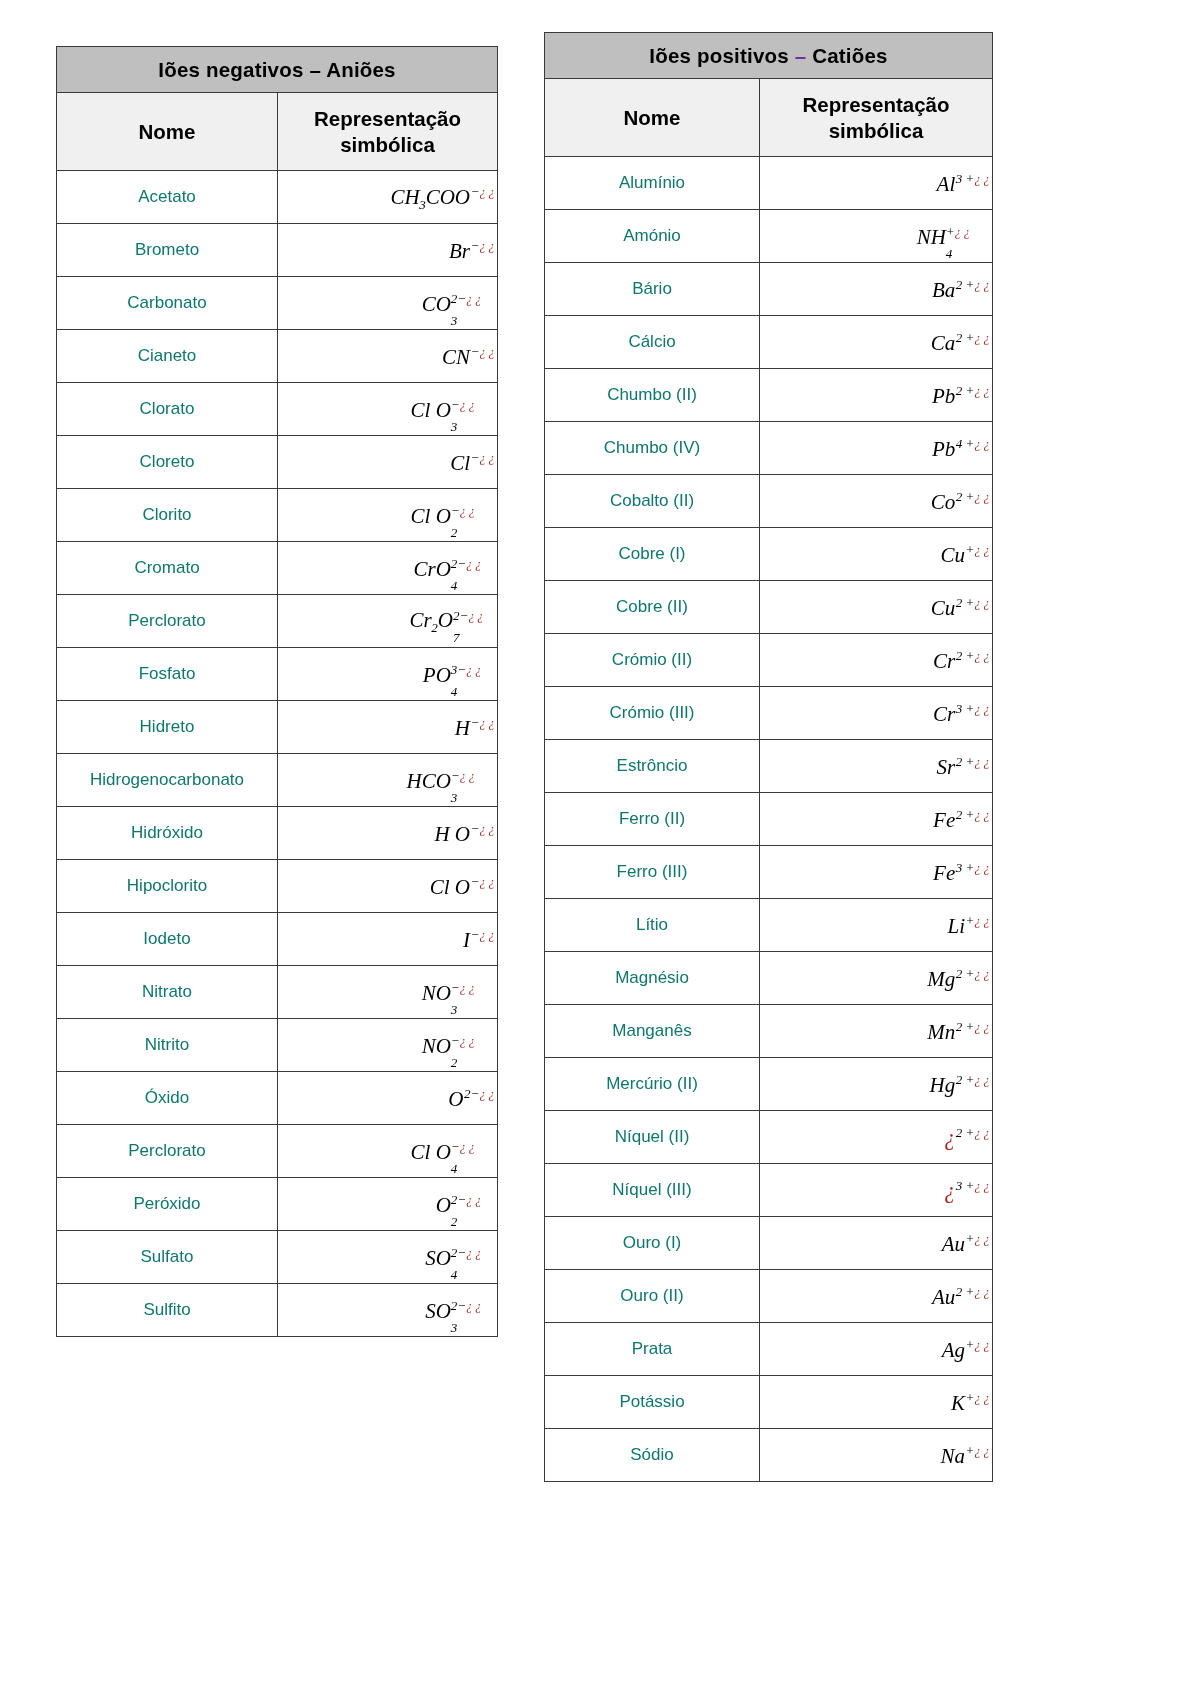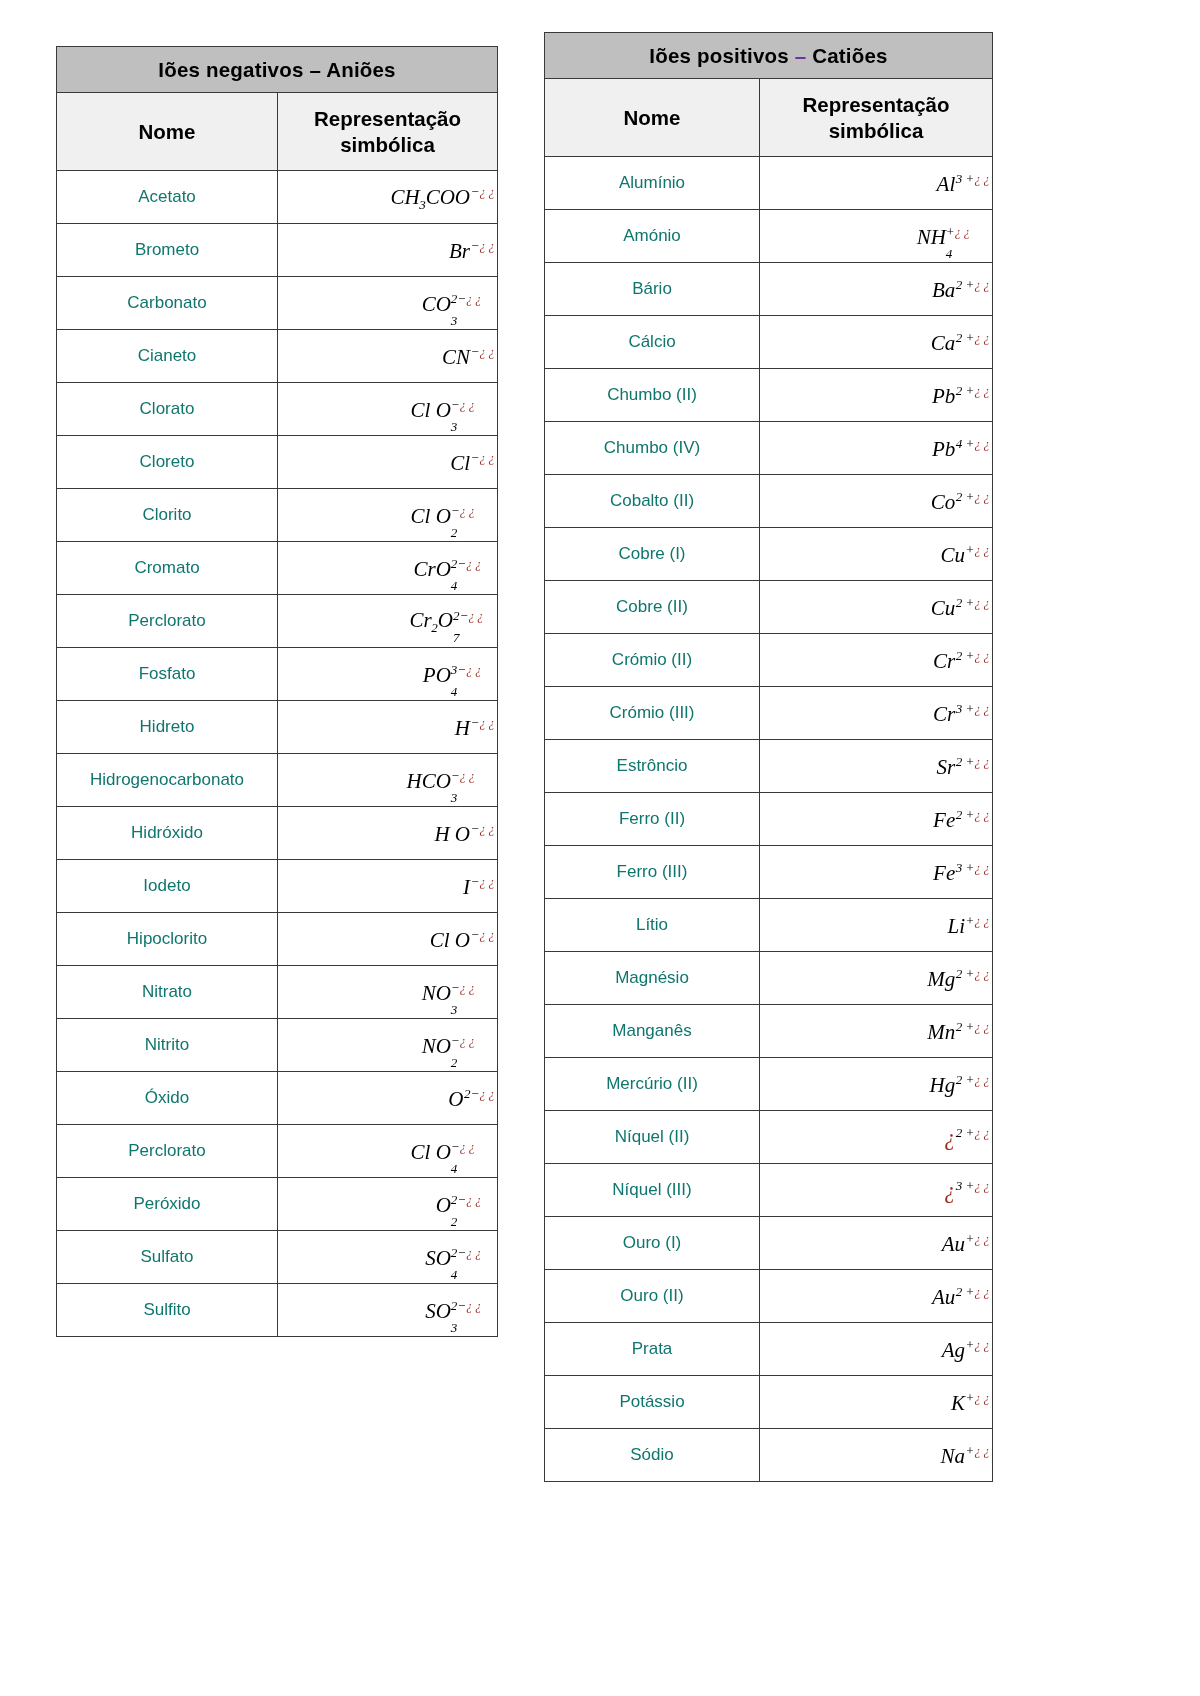--- a/index.html
+++ b/index.html
@@ -222,26 +222,26 @@
             </tr>
             <tr class="data-row">
               <td class="cell-name">Hidrogenocarbonato</td>
               <td class="cell-sym"><span class="formula">HCO<span class="supsub"><span class="s-up">−<span class="err nbsp-gap">¿¿</span></span><span class="s-dn">3</span></span><span class="spacer" style="width:2.2em"></span></span></td>
             </tr>
             <tr class="data-row">
               <td class="cell-name">Hidróxido</td>
               <td class="cell-sym"><span class="formula">H O<span class="sup">−<span class="err nbsp-gap">¿¿</span></span></span></td>
             </tr>
             <tr class="data-row">
+              <td class="cell-name">Hipoclorito</td>
+              <td class="cell-sym"><span class="formula">Cl O<span class="sup">−<span class="err nbsp-gap">¿¿</span></span></span></td>
+            </tr>
+            <tr class="data-row">
               <td class="cell-name">Iodeto</td>
               <td class="cell-sym"><span class="formula">I<span class="sup">−<span class="err nbsp-gap">¿¿</span></span></span></td>
-            </tr>
-            <tr class="data-row">
-              <td class="cell-name">Hipoclorito</td>
-              <td class="cell-sym"><span class="formula">Cl O<span class="sup">−<span class="err nbsp-gap">¿¿</span></span></span></td>
             </tr>
             <tr class="data-row">
               <td class="cell-name">Nitrato</td>
               <td class="cell-sym"><span class="formula">NO<span class="supsub"><span class="s-up">−<span class="err nbsp-gap">¿¿</span></span><span class="s-dn">3</span></span><span class="spacer" style="width:2.2em"></span></span></td>
             </tr>
             <tr class="data-row">
               <td class="cell-name">Nitrito</td>
               <td class="cell-sym"><span class="formula">NO<span class="supsub"><span class="s-up">−<span class="err nbsp-gap">¿¿</span></span><span class="s-dn">2</span></span><span class="spacer" style="width:2.2em"></span></span></td>
             </tr>
             <tr class="data-row">

